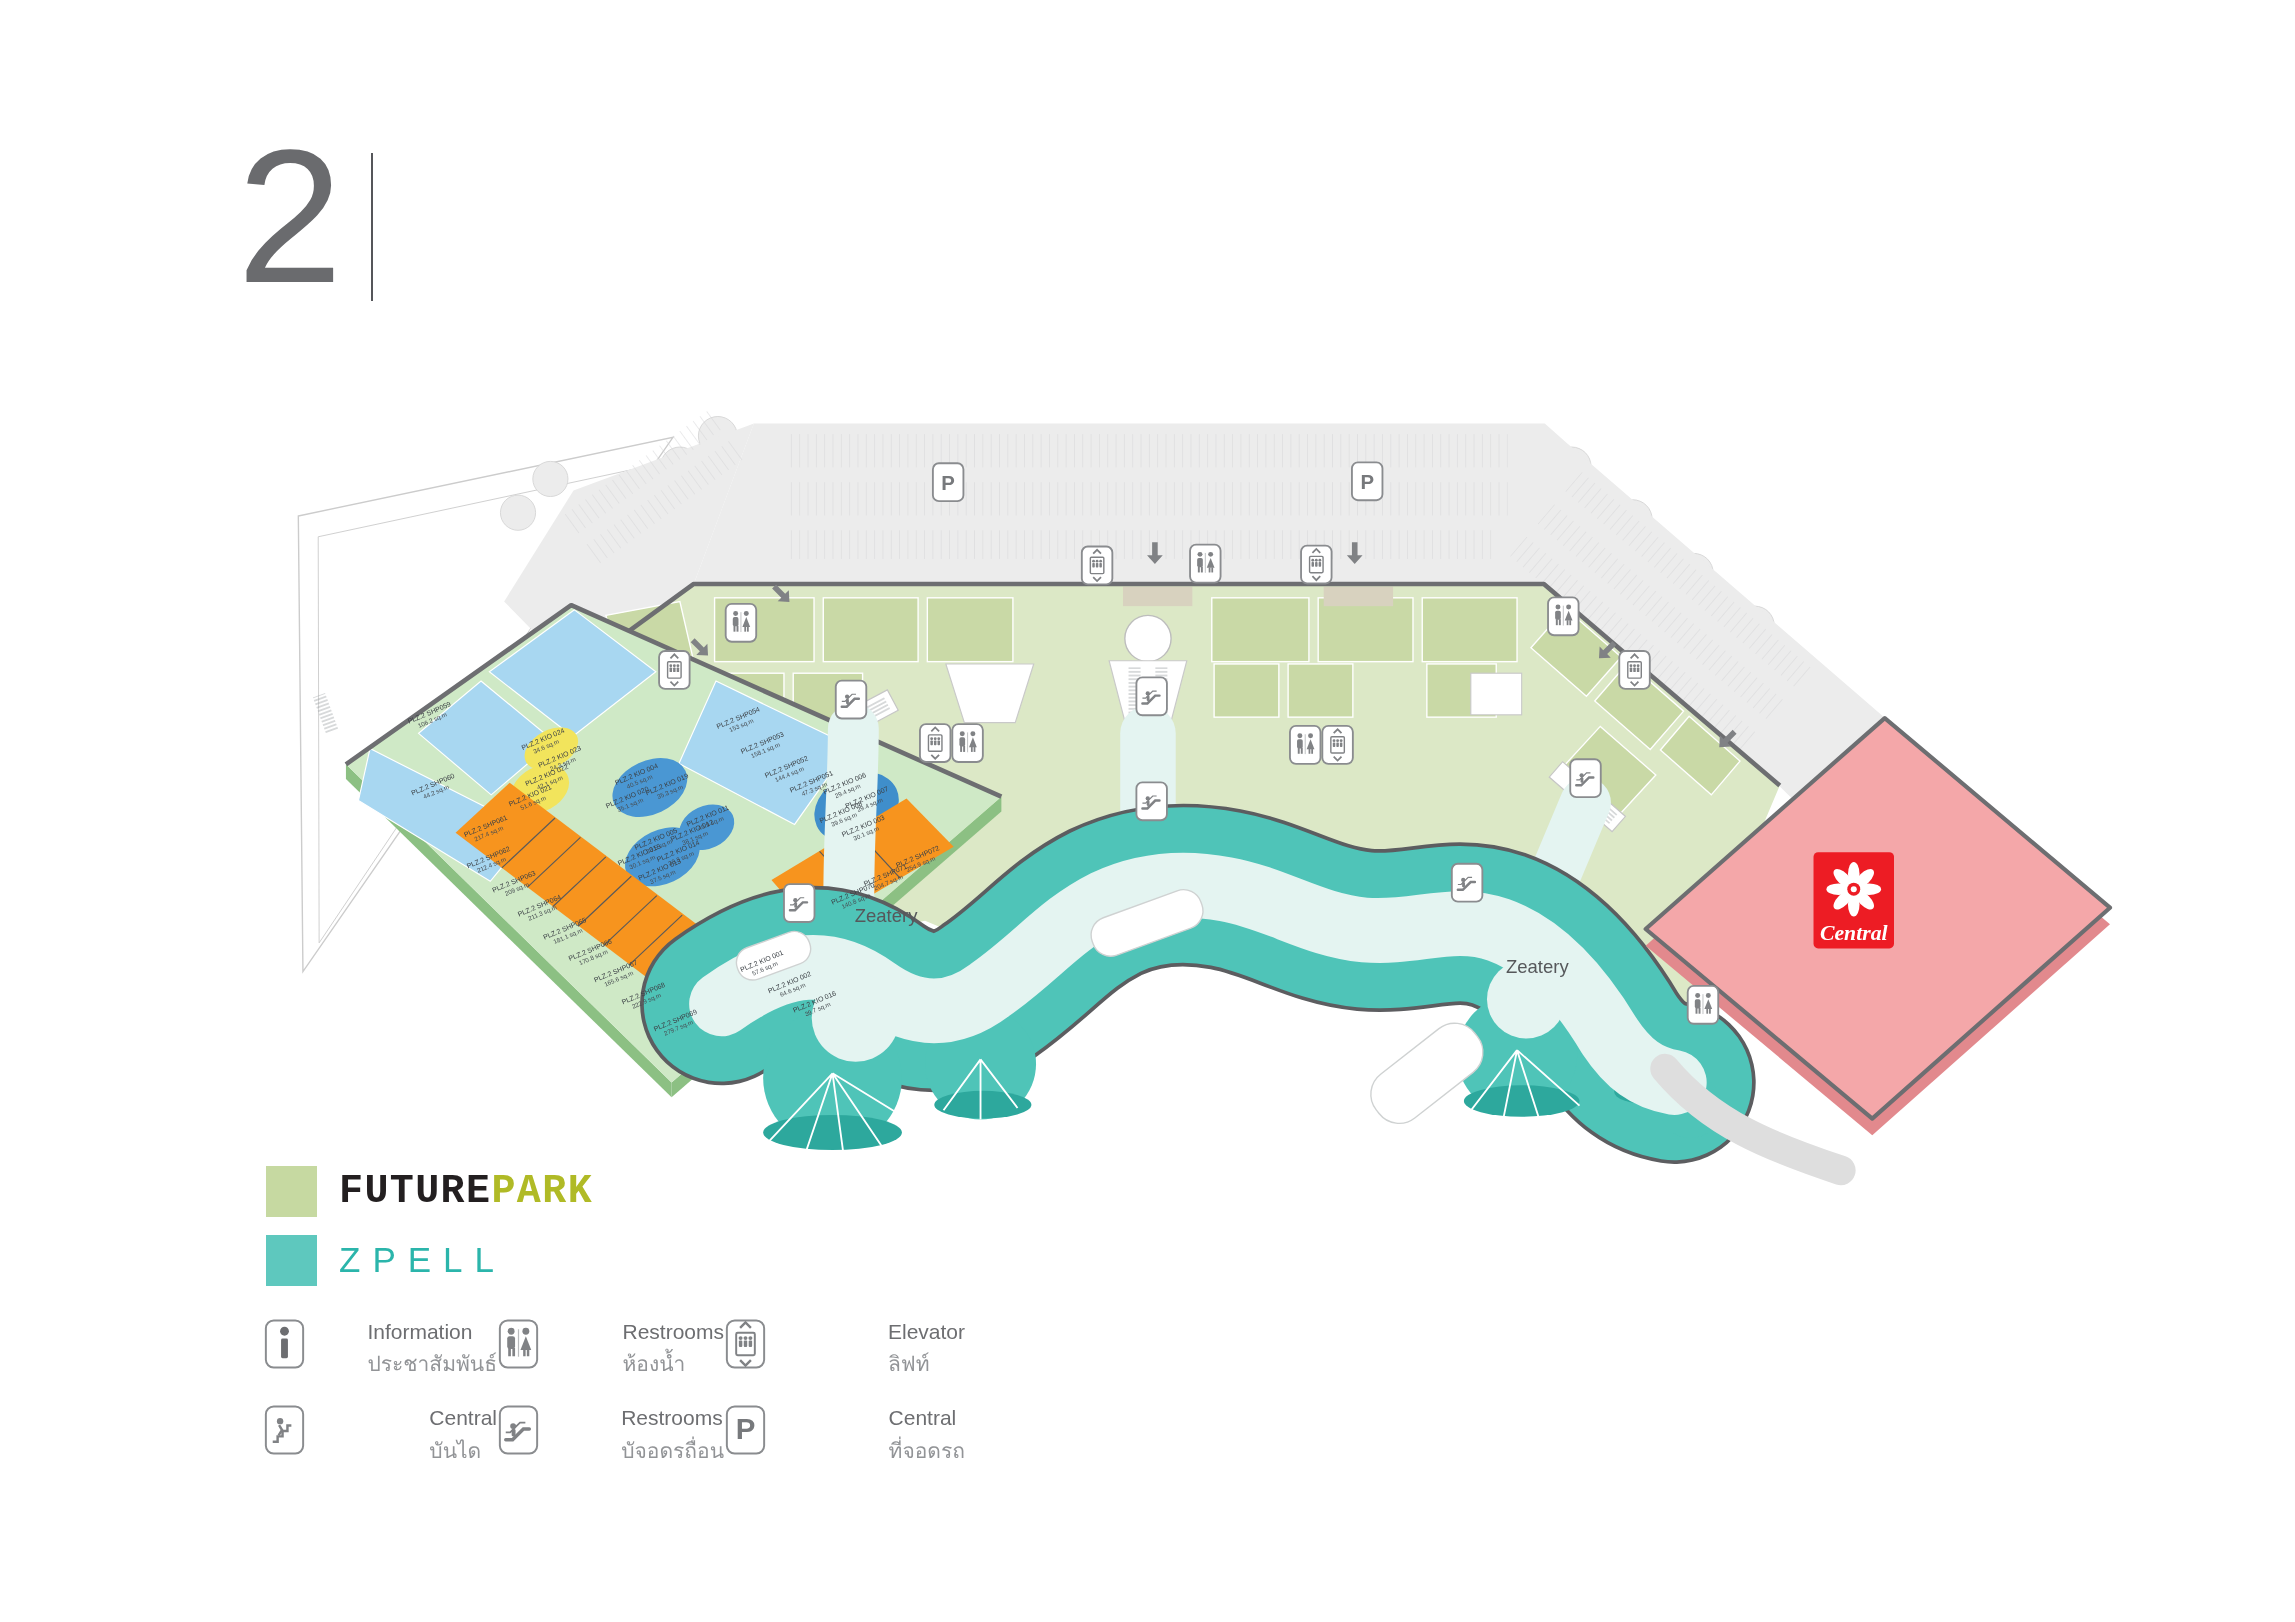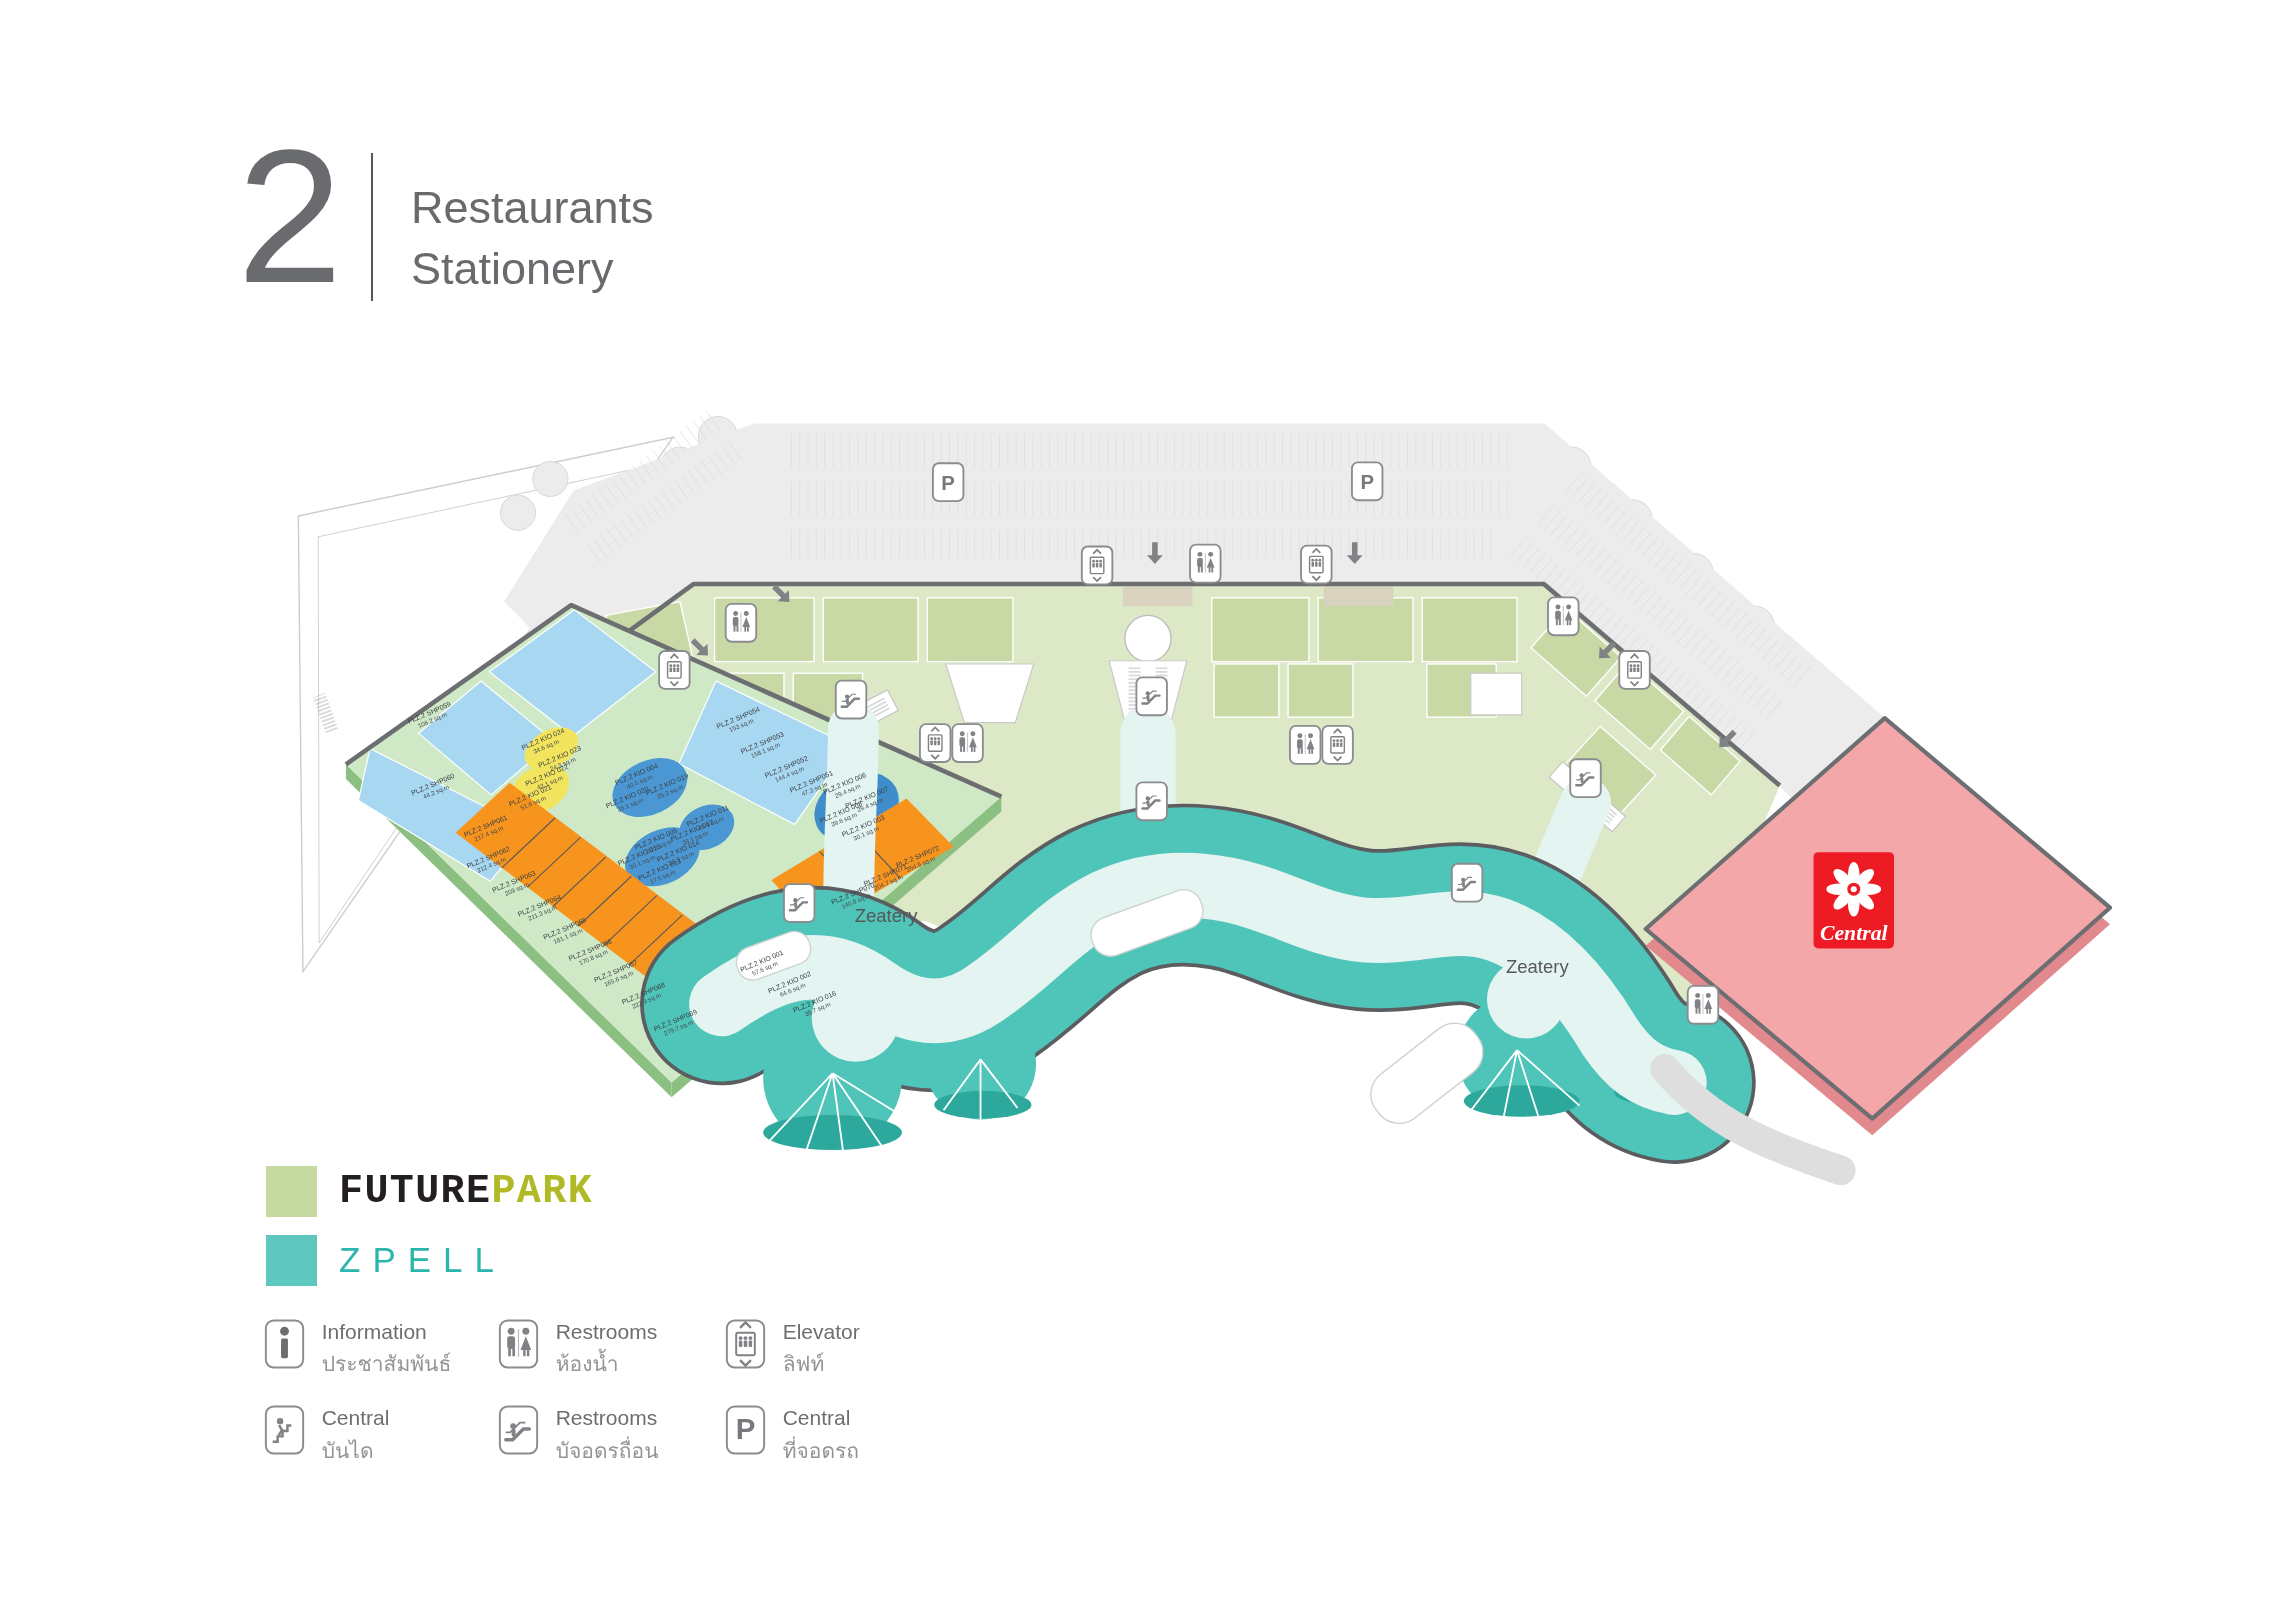--- a/index.html
+++ b/index.html
@@ -23,36 +23,32 @@
                   font-size:47px;fill:#ffffff;text-anchor:middle;}
   
   #zone-legend{position:absolute;left:266px;top:1166px;}
   .zl-row{display:flex;align-items:center;margin-bottom:17.6px;}
   .zl-swatch{width:51px;height:51px;margin-right:22px;}
   .zl-text.serif{font-family:Liberation Mono, monospace;font-weight:bold;font-size:40px;letter-spacing:1.4px;}
   .zl-text.spaced{font-weight:normal;font-size:35px;letter-spacing:12px;}
   
   #icon-legend{position:absolute;left:263px;top:1318px;display:grid;
                grid-template-columns:234px 227px 241px;row-gap:24px;}
-  .il-item{display:flex;align-items:flex-start;}
+  .il-item{display:flex;align-items:flex-start;justify-content:space-between;}
   .il-item svg{flex:0 0 auto;margin-right:15.7px;}
   .il-label{font-size:21px;color:#6d6e71;line-height:1.05;padding-top:2.8px;}
   .il-thai{font-size:21px;color:#929497;margin-top:4.6px;}
 </style>
 </head>
 <body>
 
 <div class="page">
 
   <div class="floor-number">2</div>
   <div class="header-divider"></div>
-  <div class="header-lines">
-    <div>Restaurants</div>
-    <div>Stationery</div>
-  </div>
 
   <svg id="map" viewBox="0 0 4962 3508">
     <defs>
       <pattern id="stall" width="18" height="80" patternUnits="userSpaceOnUse">
         <path d="M0,0 V80" stroke="#d3d3d6" stroke-width="2"></path>
       </pattern>
       <pattern id="hatch" width="10" height="8" patternUnits="userSpaceOnUse">
         <path d="M0,4 H10" stroke="#9aa0a3" stroke-width="1.6"></path>
       </pattern>
       <symbol id="glyph-restroom" viewBox="-43 -53 86 106">

